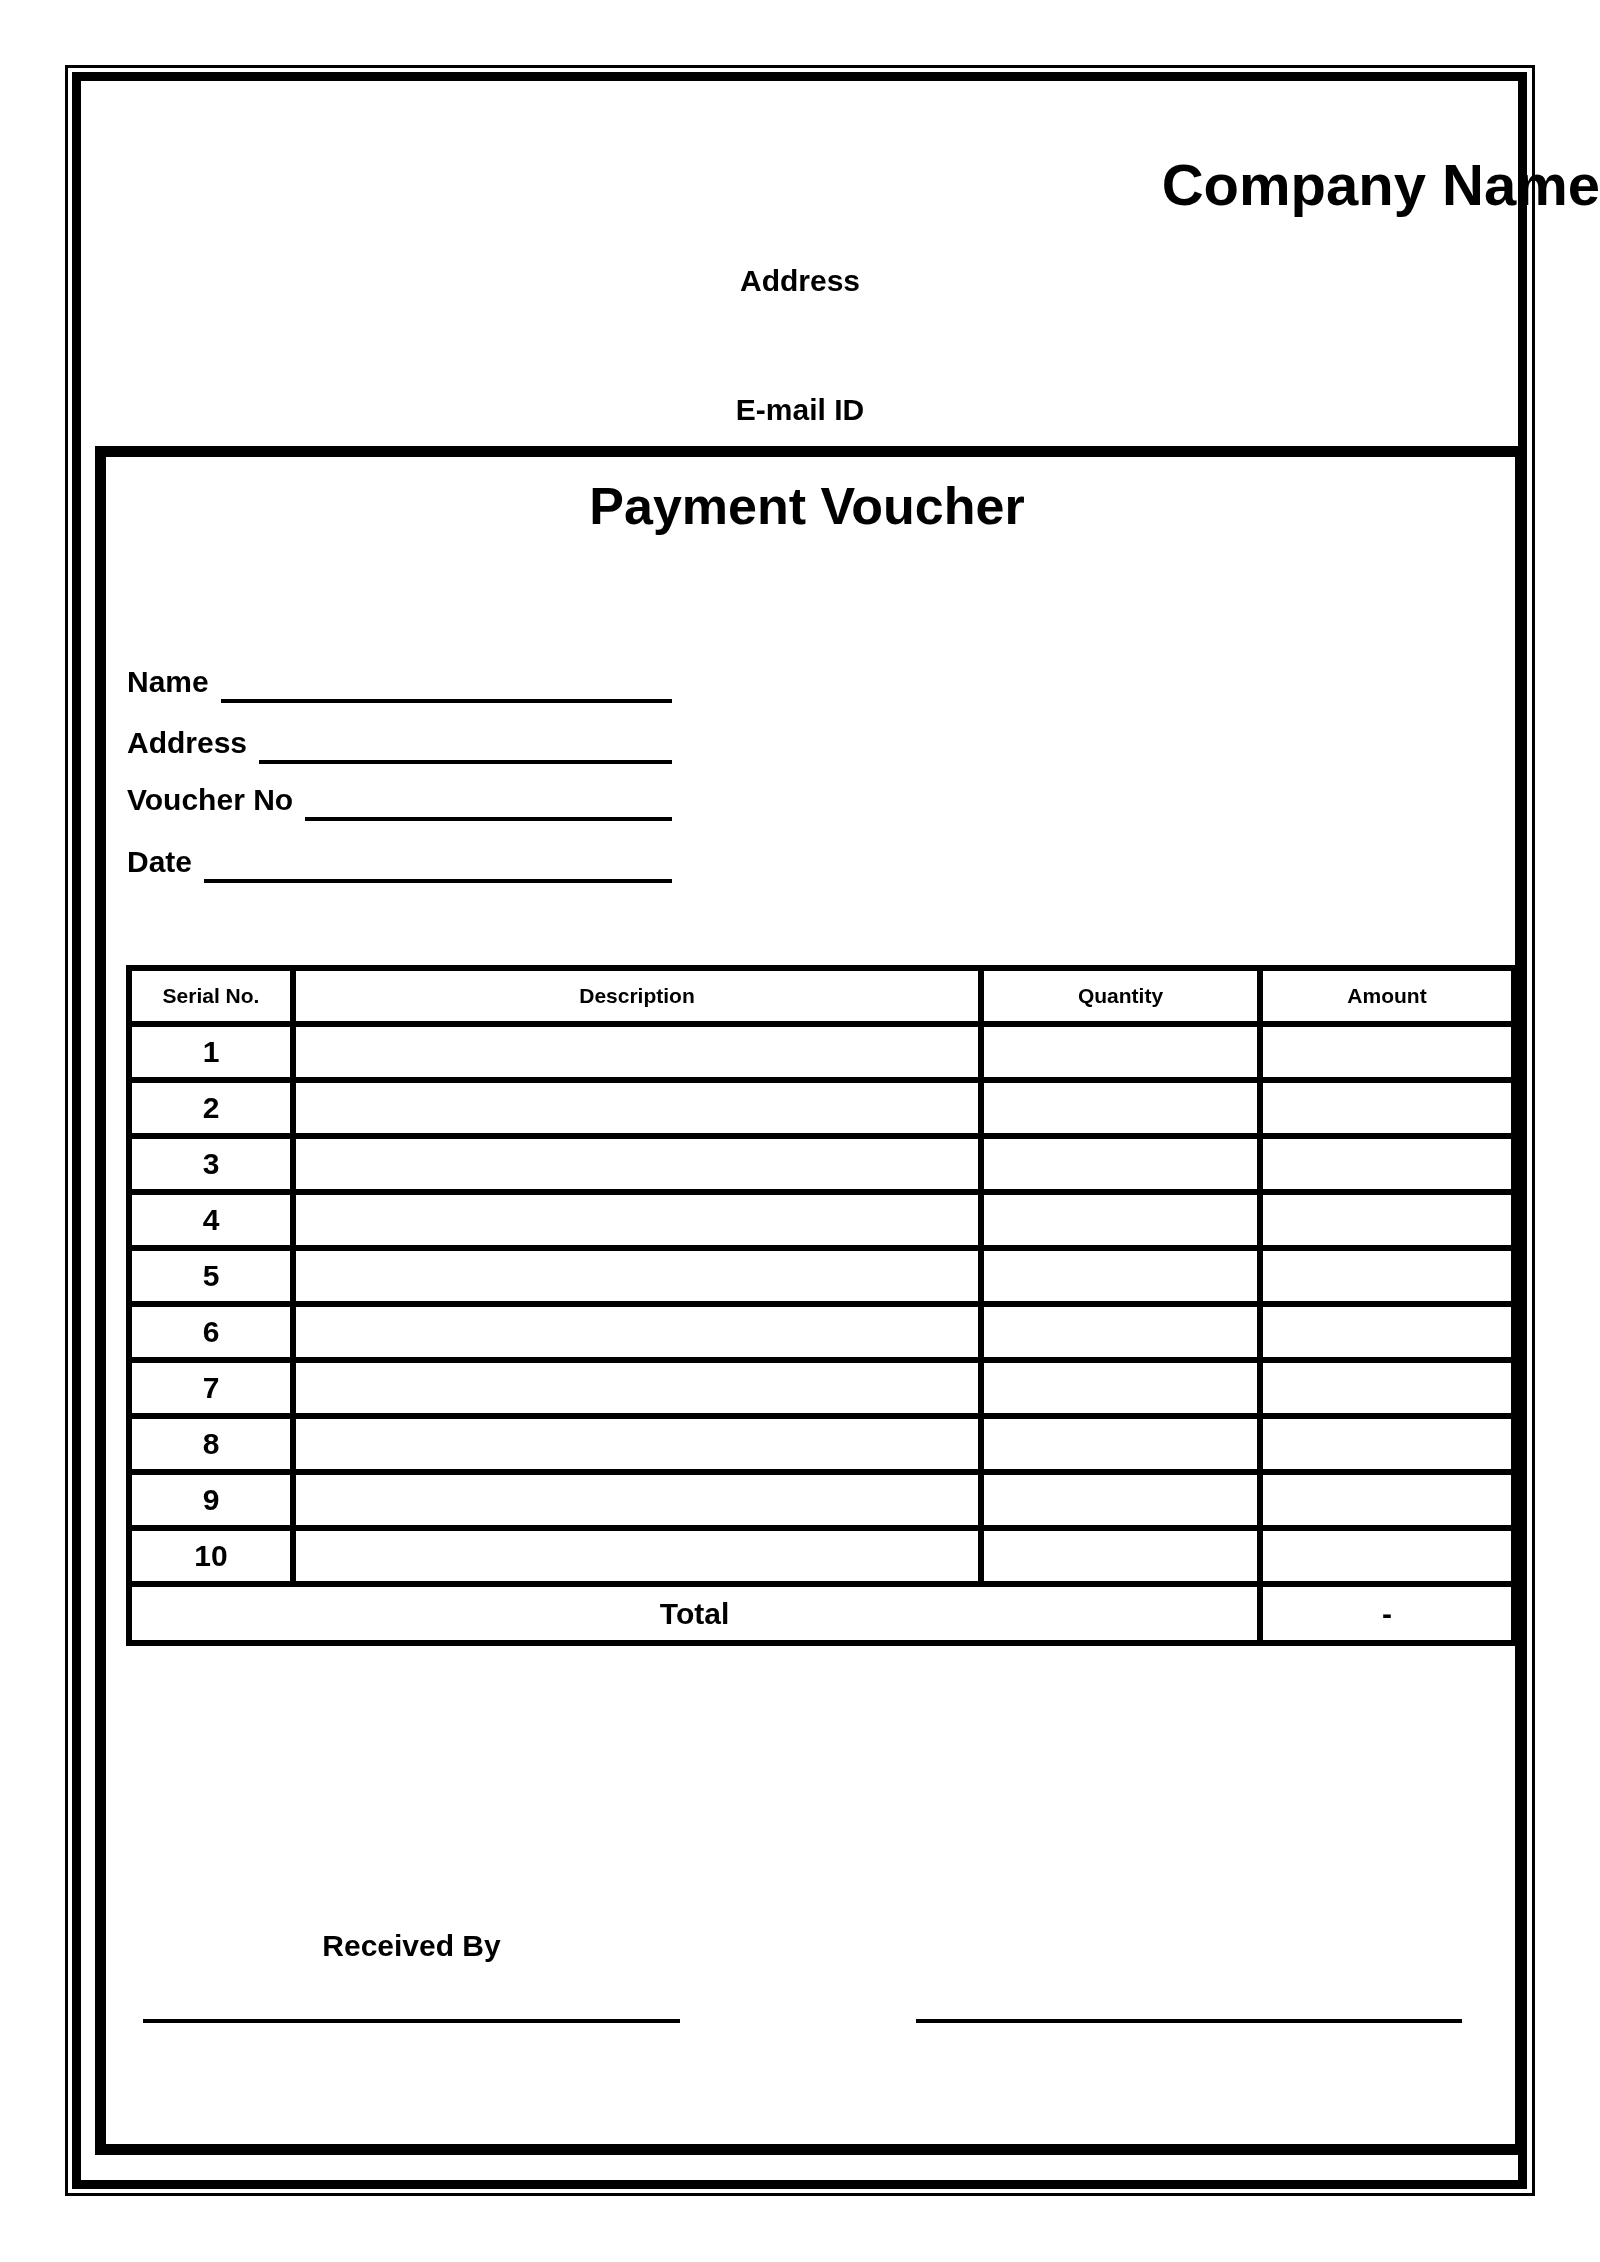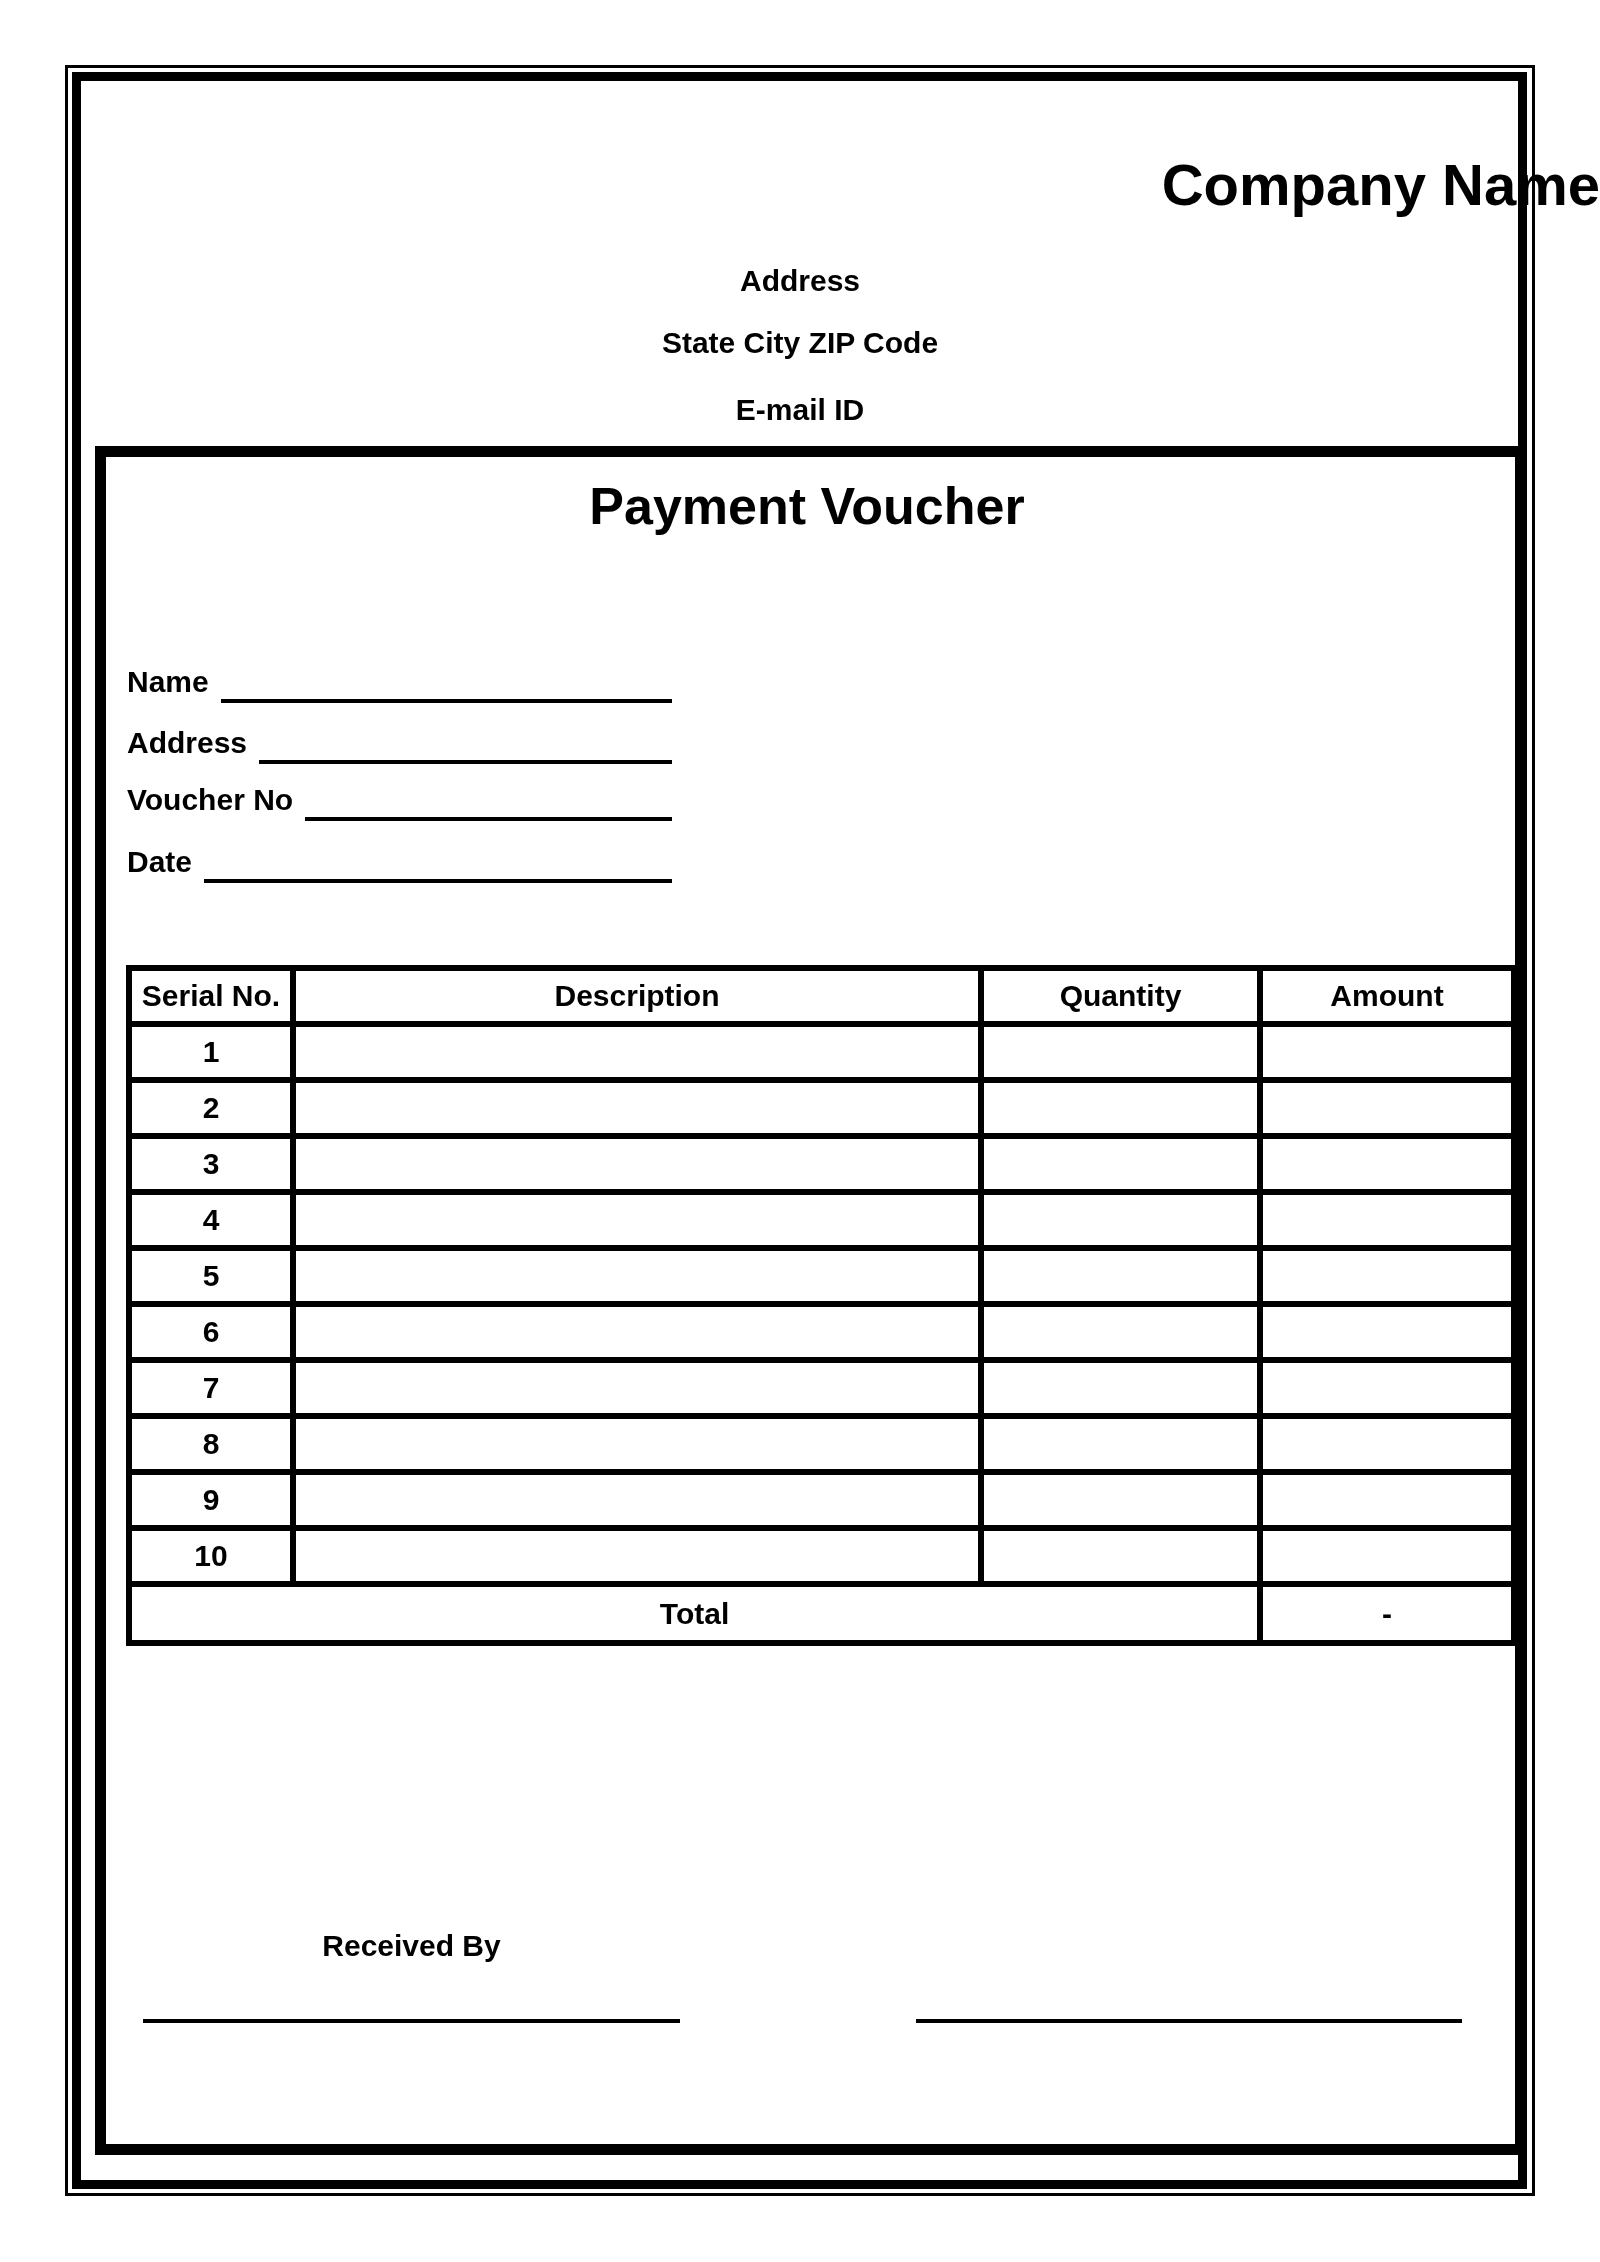--- a/index.html
+++ b/index.html
@@ -76,21 +76,21 @@
   table.items {
     position: absolute; left: 126px; top: 965px;
     width: 1387px; border-collapse: collapse; table-layout: fixed;
   }
   table.items th, table.items td {
     border: 6px solid #000;
     text-align: center; vertical-align: middle;
     font-weight: 700; color: #000;
     overflow: hidden;
   }
-  table.items th { font-size: 30px; height: 56px; }
+  table.items th { font-size: 21px; height: 56px; }
   table.items td { font-size: 30px; height: 56px; }
   table.items .col-serial   { width: 164px; }
   table.items .col-desc     { width: 688px; }
   table.items .col-qty      { width: 279px; }
   table.items .col-amount   { width: 256px; }
   table.items th:last-child,
   table.items td:last-child { border-right-width: 10px; }
   table.items tfoot td { height: 59px; }
 
   
@@ -107,21 +107,20 @@
 </head>
 <body>
 
 <div class="page">
 
   <div class="abs frame-outer"></div>
   <div class="abs frame-inner"></div>
 
   <div class="abs company-name">Company Name</div>
   <div class="abs head-line head-address">Address</div>
-  <div class="abs head-line head-state">State City ZIP Code</div>
   <div class="abs head-line head-email">E-mail ID</div>
 
   <div class="abs voucher-box"></div>
 
   <div class="abs voucher-title">Payment Voucher</div>
 
   <div class="abs field-row row-name">
     <span class="field-label">Name</span>
     <span class="field-line"></span>
   </div>

